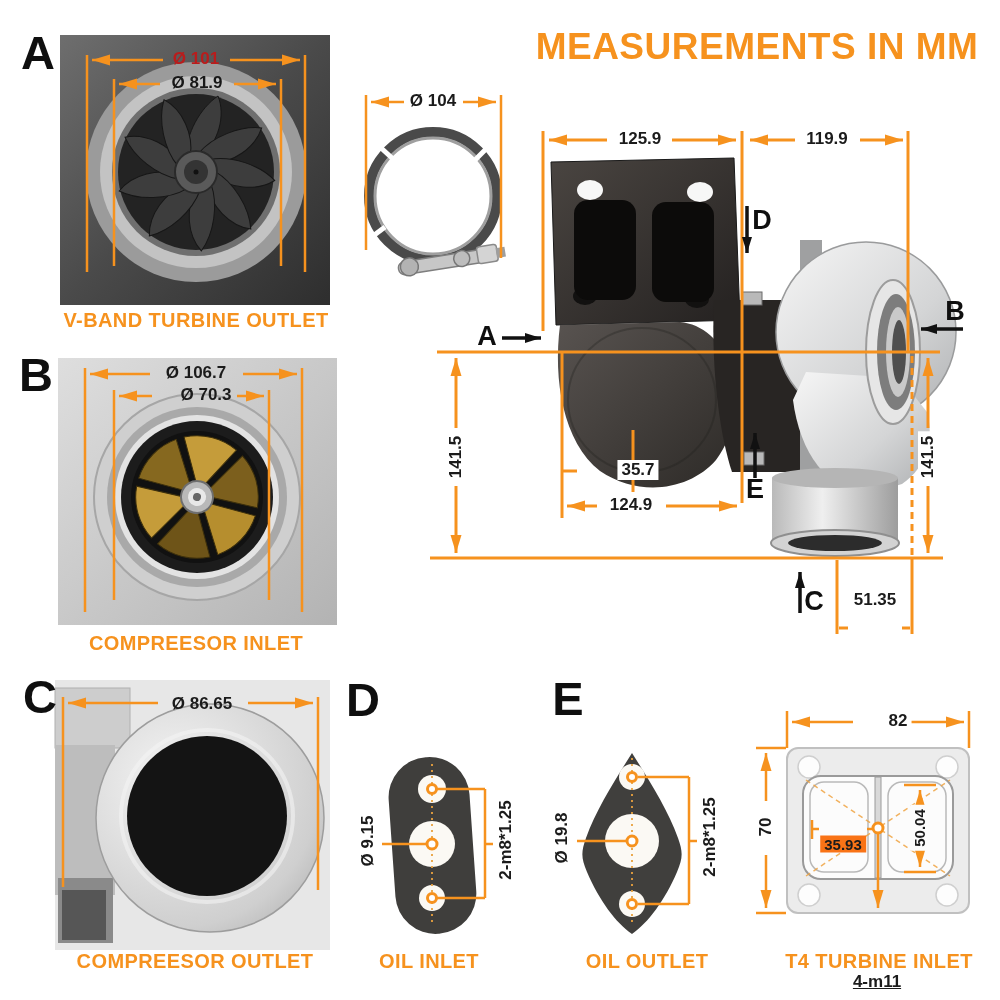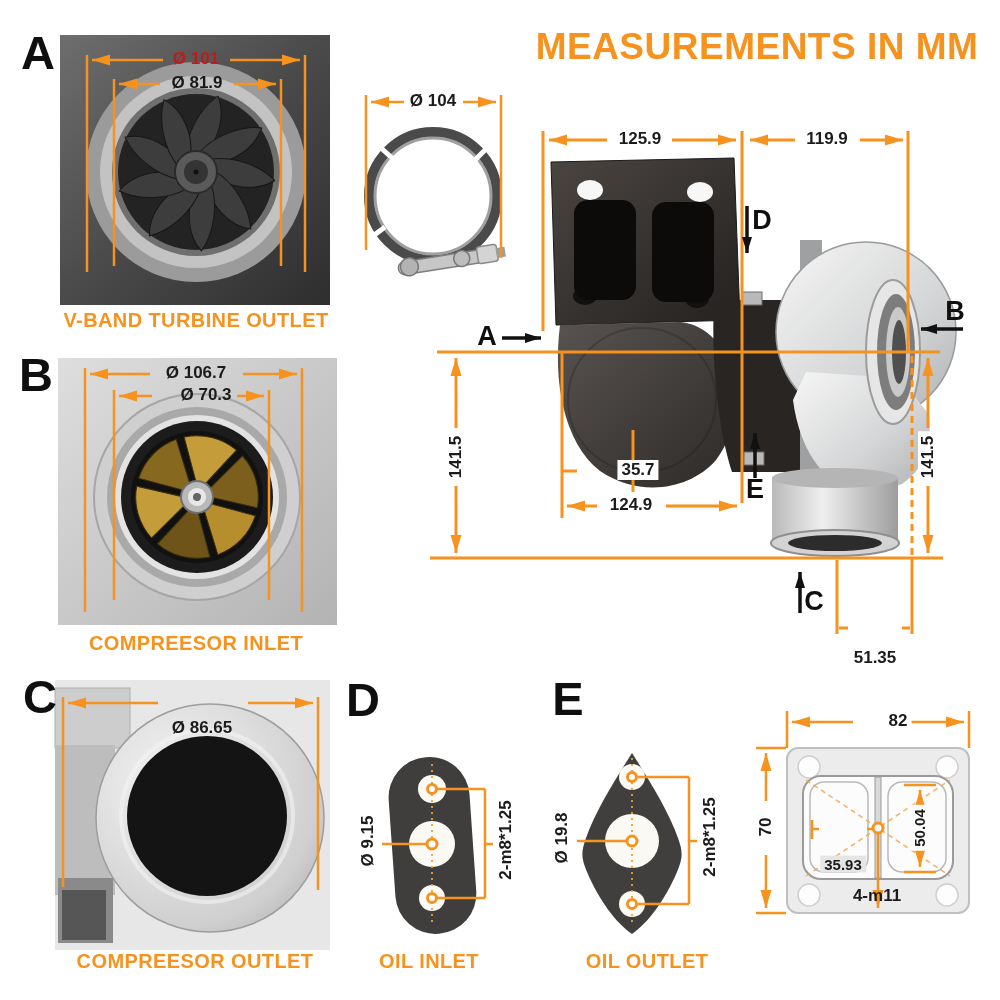--- a/index.html
+++ b/index.html
@@ -315,50 +315,51 @@
 <div class="txt marker" style="left:36px;top:374px;">B</div>
 <div class="txt marker" style="left:40px;top:696px;">C</div>
 <div class="txt marker" style="left:363px;top:699px;">D</div>
 <div class="txt marker" style="left:568px;top:698px;">E</div>
 
 <div class="txt caption" style="left:196px;top:643px;">COMPREESOR INLET</div>
 <div class="txt caption" style="left:196px;top:320px;">V-BAND TURBINE OUTLET</div>
 <div class="txt caption" style="left:195px;top:961px;">COMPREESOR OUTLET</div>
 <div class="txt caption" style="left:429px;top:961px;">OIL INLET</div>
 <div class="txt caption" style="left:647px;top:961px;">OIL OUTLET</div>
+<div class="txt caption" style="left:879px;top:961px;">T4 TURBINE INLET</div>
 
 <div class="txt dim" style="left:196px;top:59px;color:#b91c1c;">Ø 101</div>
 <div class="txt dim" style="left:197px;top:83px;color:#181818;">Ø 81.9</div>
 
 <div class="txt dim bg" style="left:433px;top:101px;">Ø 104</div>
 
 <div class="txt dim" style="left:196px;top:373px;">Ø 106.7</div>
 <div class="txt dim" style="left:194px;top:395px;margin-left:12px;">Ø 70.3</div>
 
-<div class="txt dim" style="left:202px;top:728px;">Ø 86.65</div>
+<div class="txt dim" style="left:202px;top:704px;">Ø 86.65</div>
 
 <div class="txt dim bg" style="left:640px;top:139px;">125.9</div>
 <div class="txt dim bg" style="left:827px;top:139px;">119.9</div>
 <div class="txt dim rot bg" style="left:456px;top:457px;">141.5</div>
 <div class="txt dim rot bg" style="left:928px;top:457px;">141.5</div>
 <div class="txt dim bg" style="left:598px;top:470px;margin-left:40px;">35.7</div>
 <div class="txt dim bg" style="left:631px;top:505px;">124.9</div>
-<div class="txt dim bg" style="left:875px;top:658px;">51.35</div>
+<div class="txt dim bg" style="left:875px;top:600px;">51.35</div>
 
 <div class="txt pointer" style="left:487px;top:336px;">A</div>
 <div class="txt pointer" style="left:955px;top:311px;">B</div>
 <div class="txt pointer" style="left:814px;top:601px;">C</div>
 <div class="txt pointer" style="left:762px;top:220px;">D</div>
 <div class="txt pointer" style="left:755px;top:489px;">E</div>
 
 <div class="txt dim rot" style="left:368px;top:841px;">Ø 9.15</div>
 <div class="txt dim rot" style="left:506px;top:840px;">2-m8*1.25</div>
 
 <div class="txt dim rot" style="left:562px;top:838px;">Ø 19.8</div>
 <div class="txt dim rot" style="left:710px;top:837px;">2-m8*1.25</div>
 
 <div class="txt dim bg" style="left:878px;top:721px;margin-left:20px;">82</div>
 <div class="txt dim rot bg" style="left:766px;top:827px;">70</div>
-<div class="txt dim sm bg" style="left:843px;top:864px;background:#e5e5e5;">35.93</div>
+<div class="txt dim sm bg" style="left:843px;top:844px;background:#f97316;">35.93</div>
 <div class="txt dim sm rot bg" style="left:919px;top:828px;background:#fcfcfc;">50.04</div>
-<div class="txt dim" style="left:877px;top:896px;">4-m11</div>
+<div class="txt dim" style="left:877px;top:982px;text-decoration:underline;">4-m11</div>
 
 </div>
 
 </body></html>

